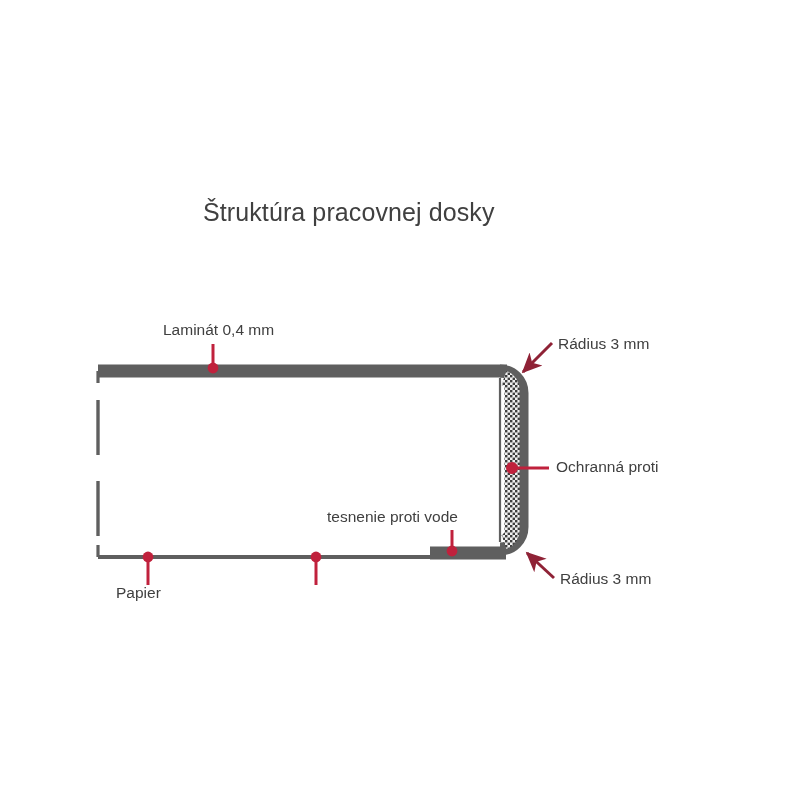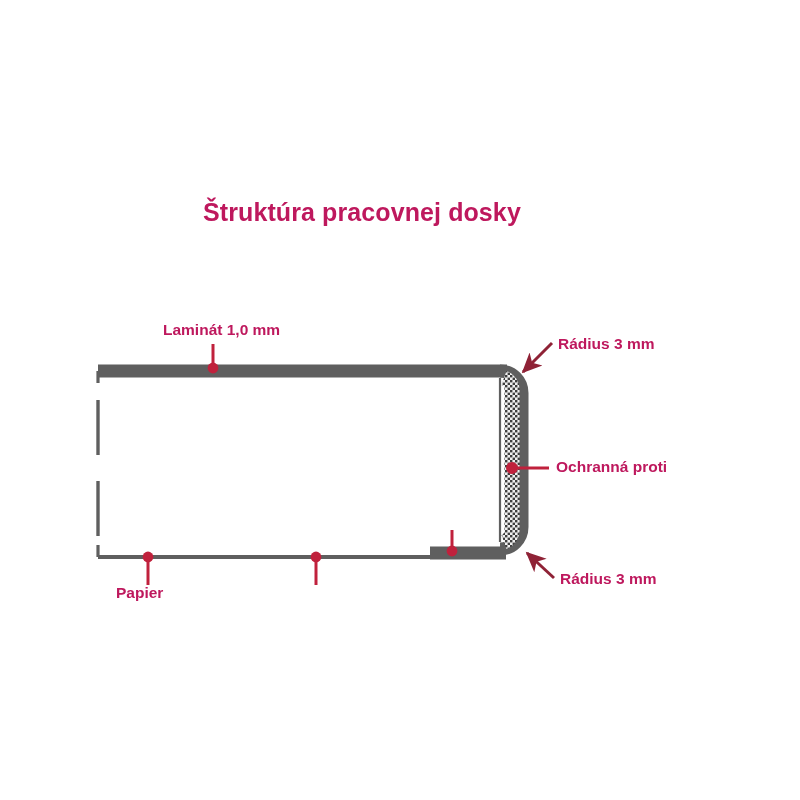--- a/index.html
+++ b/index.html
@@ -21,22 +21,22 @@
     position: absolute;
     left: 0;
     top: 0;
     width: 800px;
     height: 800px;
     display: block;
   }
   .lbl {
     position: absolute;
     font-family: "Liberation Sans", sans-serif;
-    font-weight: bold;
-    color: #be185d;
+    font-weight: normal;
+    color: #404040;
     white-space: nowrap;
     line-height: 1.22;
   }
   #page-title {
     font-size: 25px;
     letter-spacing: 0.1px;
     left: 203px;
     top: 197px;
   }
   #label-laminat   { font-size: 15.5px; left: 163px; top: 321px; }
@@ -127,25 +127,26 @@
       <circle cx="148" cy="557" r="5.4" fill="#c0213c"></circle>
       <line x1="148" y1="557" x2="148" y2="585" stroke="#c0213c" stroke-width="3"></line>
 
       <circle cx="316" cy="557" r="5.4" fill="#c0213c"></circle>
       <line x1="316" y1="557" x2="316" y2="585" stroke="#c0213c" stroke-width="3"></line>
     </g>
   </svg>
 
   <div class="lbl" id="page-title">Štruktúra pracovnej dosky</div>
 
-  <div class="lbl" id="label-laminat">Laminát 1,0 mm</div>
+  <div class="lbl" id="label-laminat">Laminát 0,4 mm</div>
 
   <div class="lbl" id="label-radius-top">Rádius 3 mm</div>
 
   <div class="lbl" id="label-ochranna">Ochranná proti</div>
 
+  <div class="lbl" id="label-tesnenie">tesnenie proti vode</div>
 
   <div class="lbl" id="label-radius-bot">Rádius 3 mm</div>
 
   <div class="lbl" id="label-papier">Papier</div>
 
 
 </div>
 
 </body></html>

